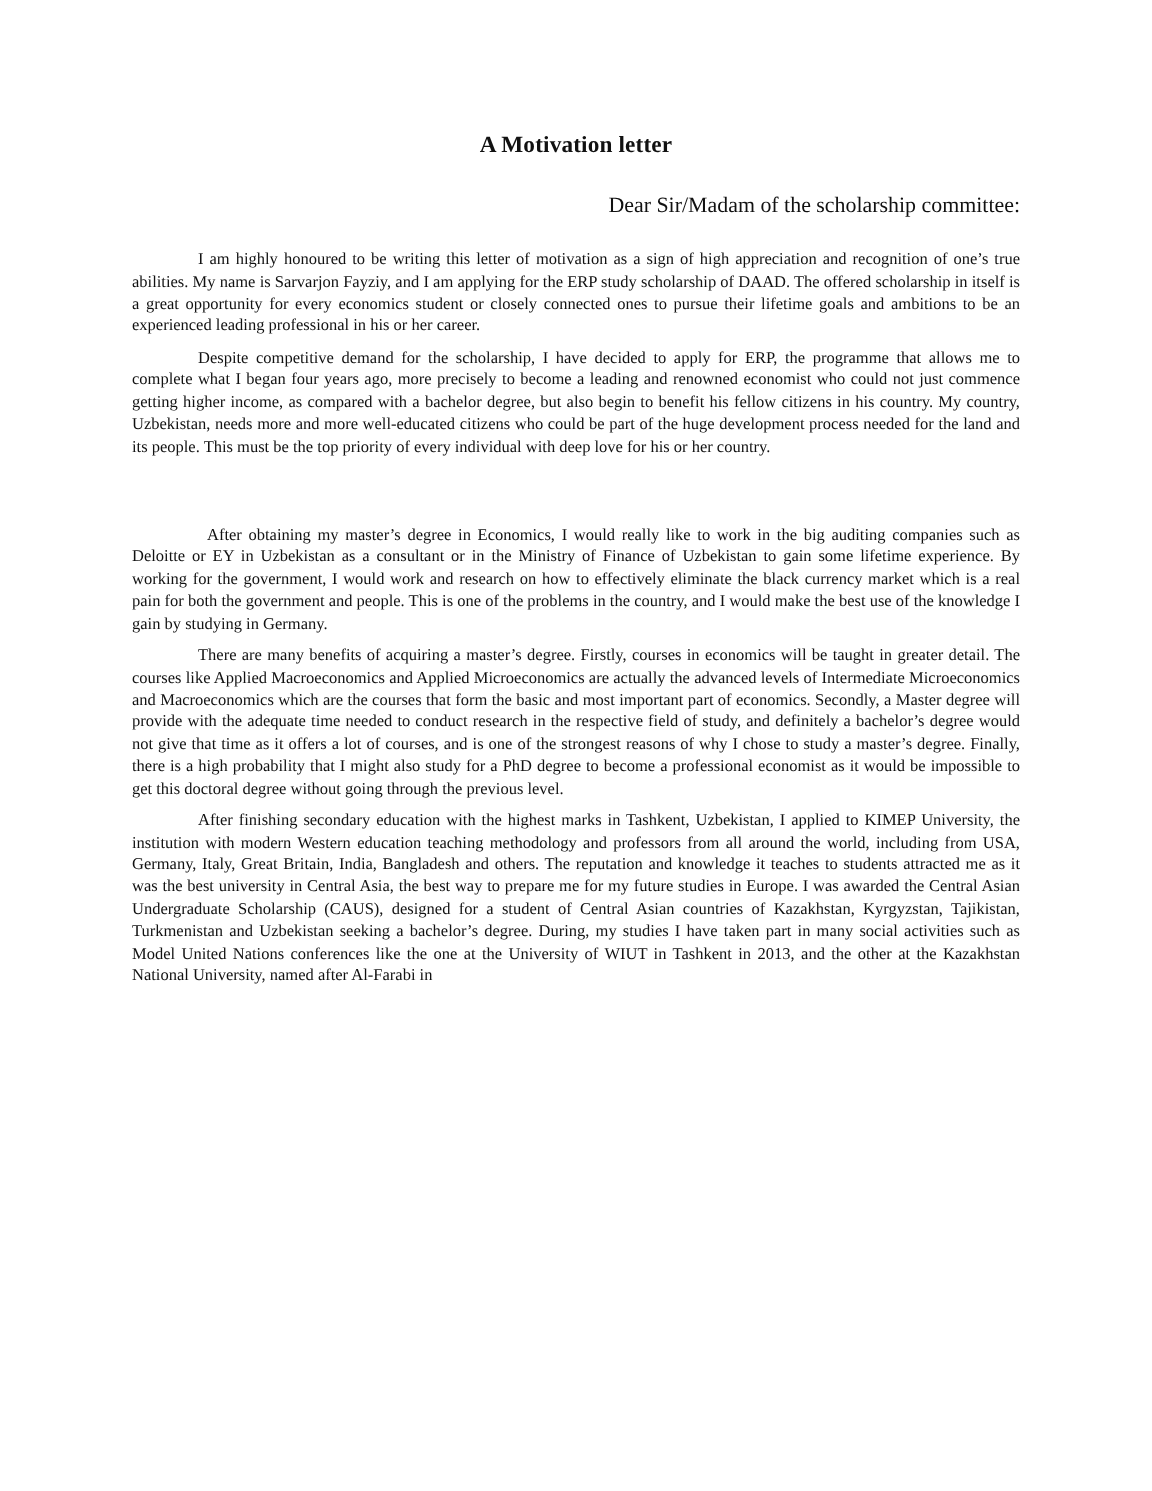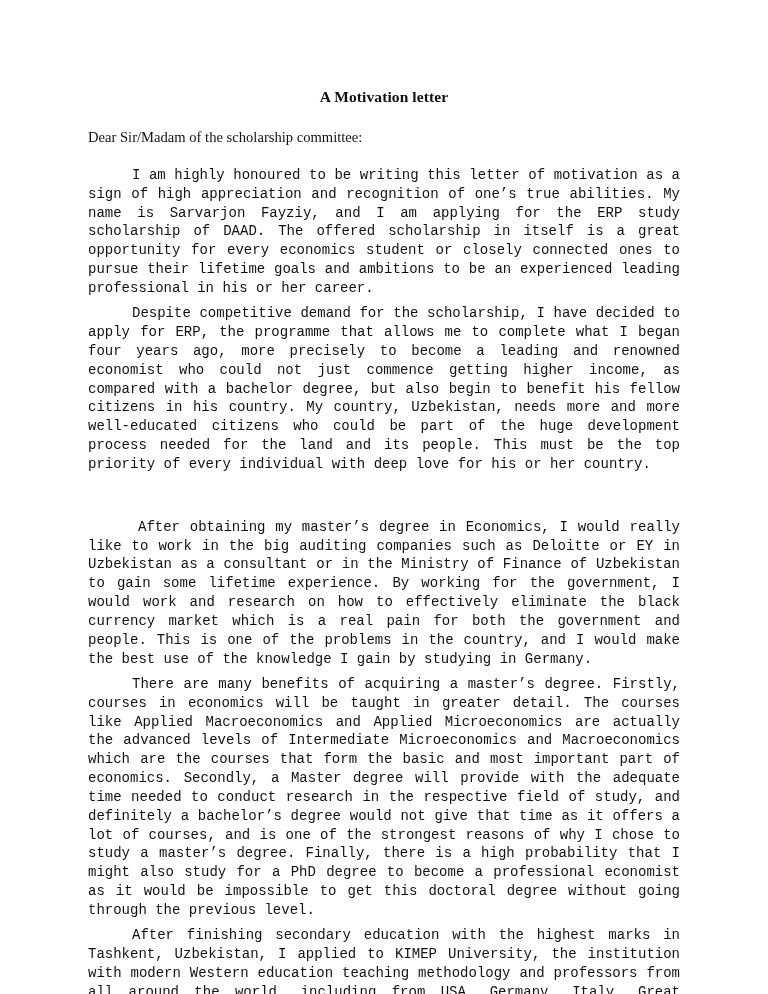--- a/index.html
+++ b/index.html
@@ -25,34 +25,33 @@
   .doc-title {
     font-size: 15.5px;
     font-weight: bold;
     text-align: center;
     margin: 0 0 21px 0;
     letter-spacing: 0.1px;
     line-height: 1.2;
   }
   .salutation {
     font-size: 14.6px;
-    text-align: left;
+    text-align: right;
     margin: 0 0 19px 0;
     line-height: 1.33;
   }
   .para {
-    font-size: 14px;
+    font-size: 11px;
     text-align: justify;
     text-justify: inter-word;
     margin: 0 0 6.5px 0;
     line-height: 1.345;
     text-indent: 44px;
     -webkit-hyphens: none;
     hyphens: none;
-    font-family: Liberation Mono, monospace;
   }
   .para.wide-indent {
     text-indent: 50px;
     margin-top: 44px;
   }
   .para:last-child {
     margin-bottom: 0;
   }
 </style>
 </head>

